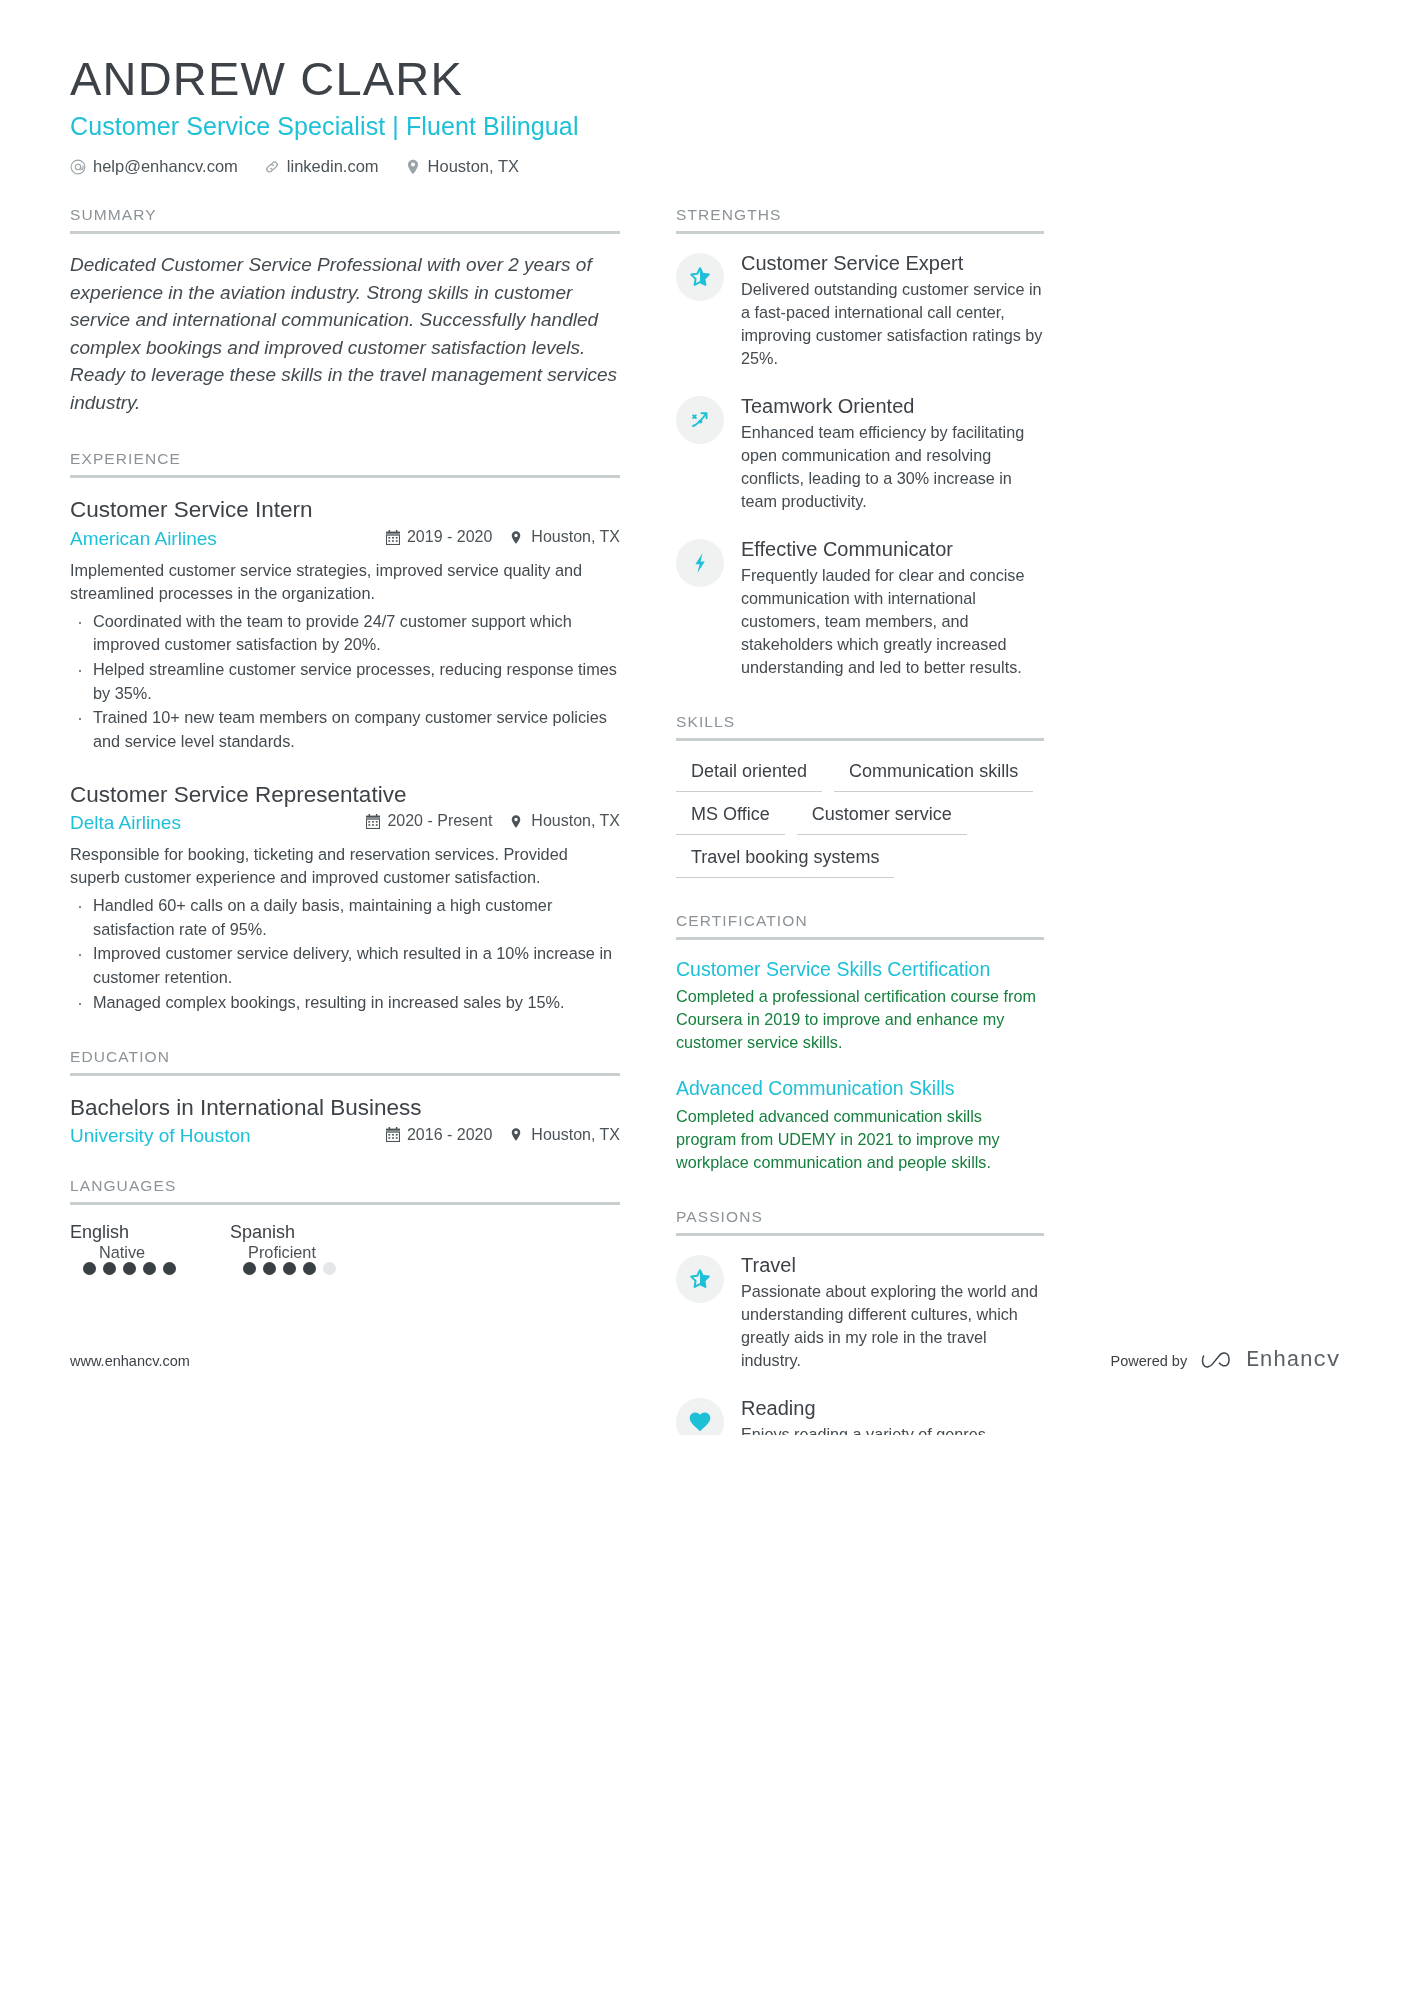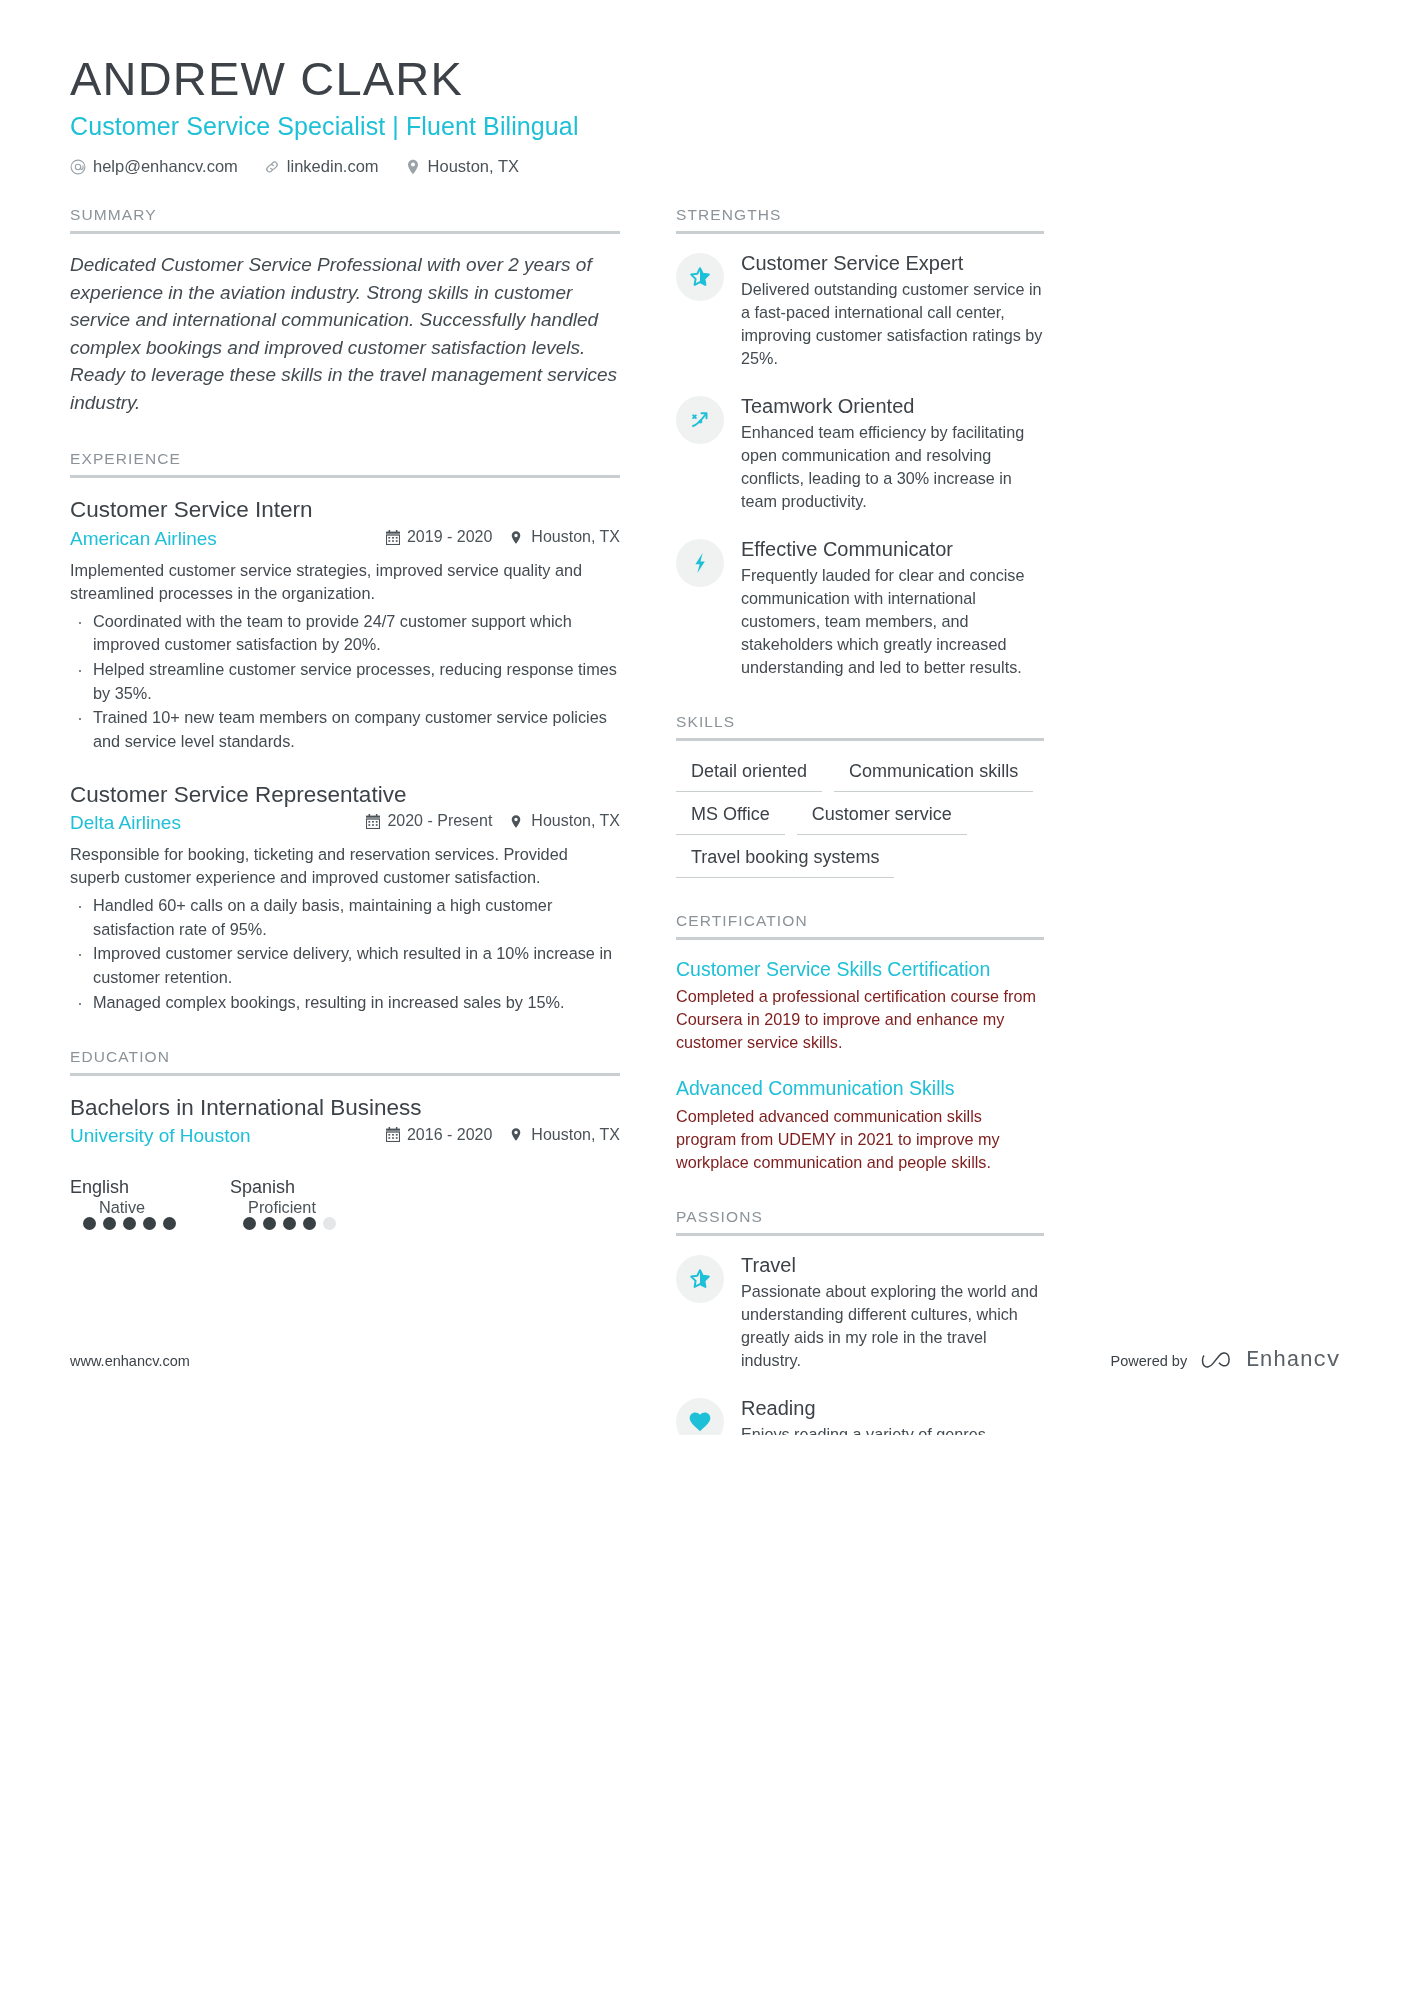--- a/index.html
+++ b/index.html
@@ -164,21 +164,21 @@
     color: #3c4247;
     padding: 3px 15px 9px 15px;
     border-bottom: 1.6px solid #c9ced1;
     white-space: nowrap;
   }
 
   
   .cert { margin-bottom: 22px; }
   .cert:last-child { margin-bottom: 0; }
   .cert-title { font-size: 19.5px; color: #1ec0d8; line-height: 1.3; margin-bottom: 3px; }
-  .cert-desc { font-size: 16.2px; line-height: 1.42; color: #7f1d1d; }
+  .cert-desc { font-size: 16.2px; line-height: 1.42; color: #15803d; }
 
   
   .footer {
     position: absolute;
     left: 70px; right: 70px;
     bottom: 62px;
     display: flex;
     align-items: center;
     justify-content: space-between;
     font-size: 14.5px;
@@ -360,20 +360,21 @@
                   </svg>
                 </span>
                 <span>Houston, TX</span>
               </div>
             </div>
           </div>
         </div>
       </div>
 
       <div class="sec-block">
+        <div class="sec-title">LANGUAGES</div>
         <div class="lang-row">
 
           <div class="lang-unit">
             <span class="lang-name">English</span>
             <span class="lang-level">Native</span>
             <span class="dots">
               <span class="dot"></span>
               <span class="dot"></span>
               <span class="dot"></span>
               <span class="dot"></span>

